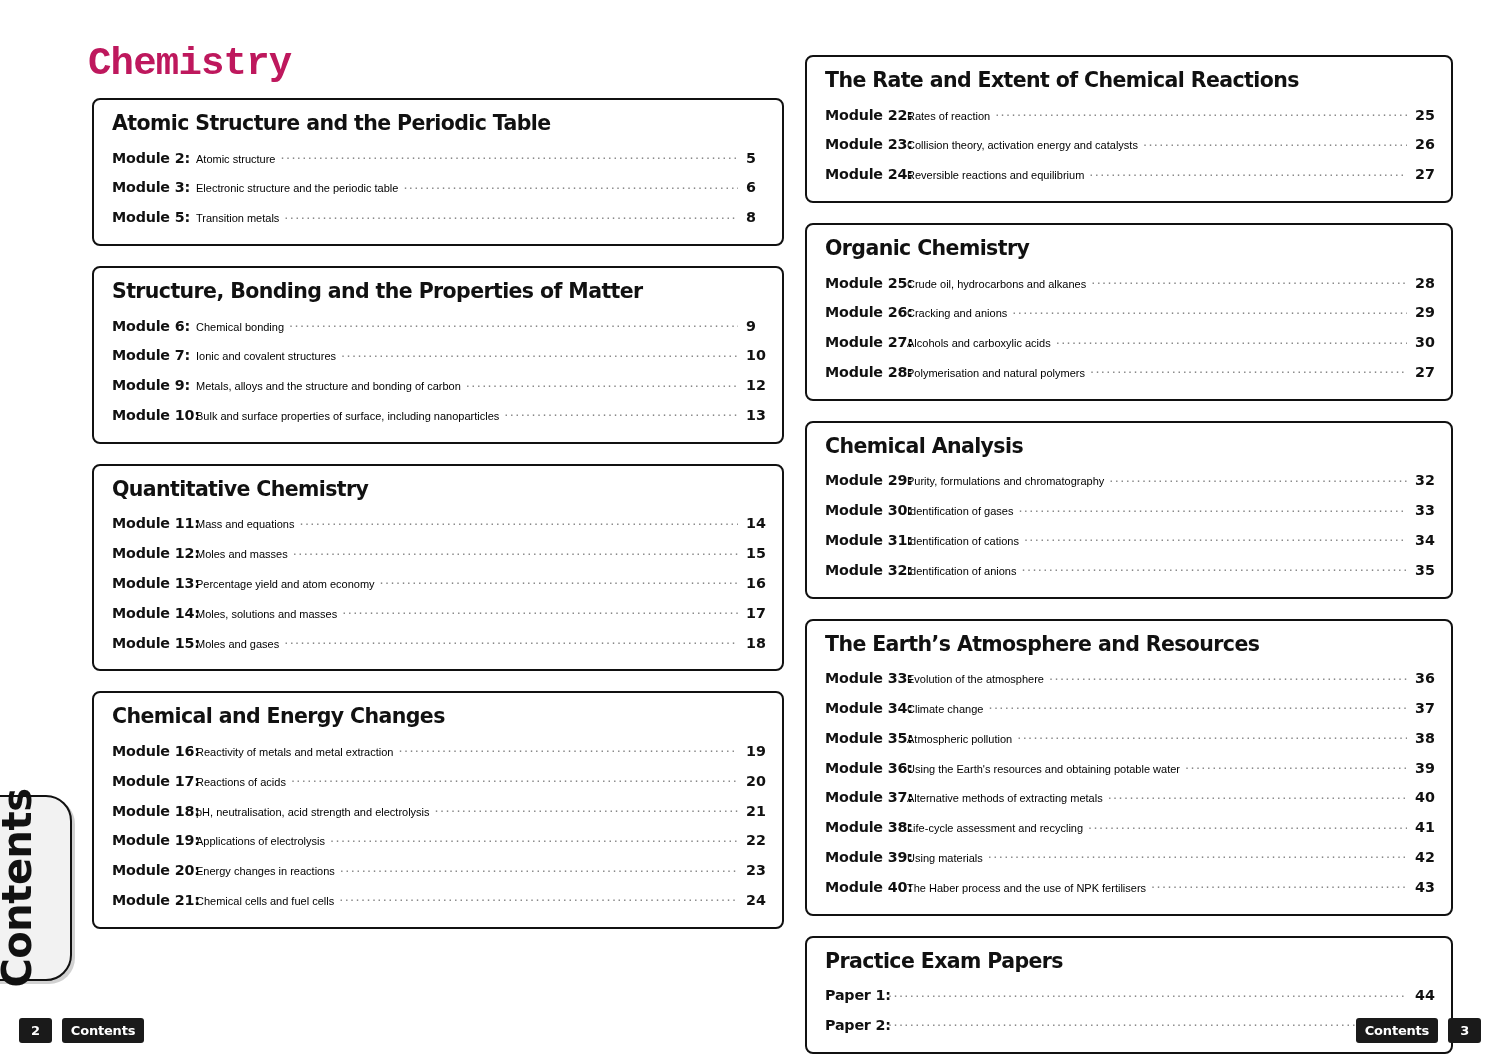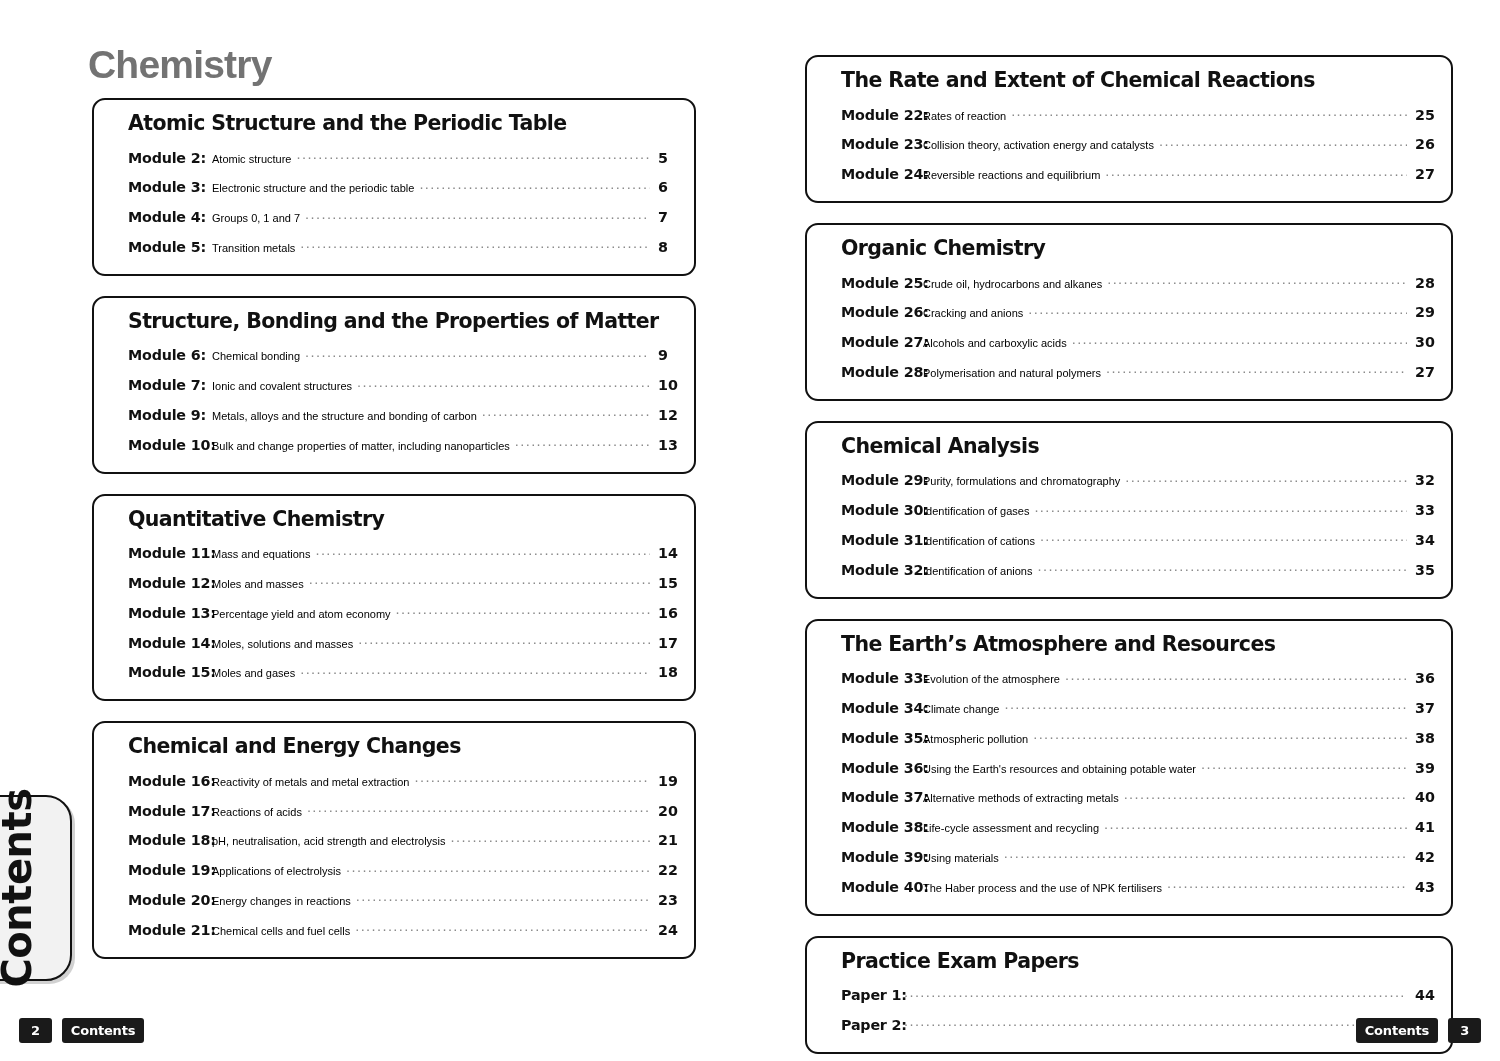--- a/index.html
+++ b/index.html
@@ -42,48 +42,48 @@
     font-size: 40px;
     letter-spacing: -0.5px;
     color: #111;
   }
 
   
   .page-title {
     position: absolute;
     left: 88px;
     top: 45px;
-    font-family: Liberation Sans, sans-serif;
+    font-family: Liberation Mono, monospace;
     font-weight: bold;
     font-size: 39px;
     letter-spacing: -0.8px;
-    color: #737373;
+    color: #be185d;
     line-height: 1;
   }
 
   
   .col-left {
     position: absolute;
     left: 92px;
     top: 98px;
-    width: 604px;
+    width: 692px;
   }
   .col-right {
     position: absolute;
     left: 805px;
     top: 55px;
     width: 648px;
   }
 
   
   .card {
     border: 2.5px solid #111;
-    border-radius: 13px;
+    border-radius: 8px;
     background: #fff;
-    padding: 11px 18px 13px 34px;
+    padding: 11px 18px 13px 18px;
     margin-bottom: 20px;
   }
 
   .card-title {
     font-family: "DejaVu Sans", sans-serif;
     font-weight: bold;
     font-size: 20.5px;
     letter-spacing: -0.6px;
     color: #111;
     line-height: 1.25;
@@ -198,26 +198,20 @@
         <span class="entry-dots"></span>
         <span class="entry-page">5</span>
       </div>
       <div class="entry">
         <span class="entry-module">Module 3:</span>
         <span class="entry-title">Electronic structure and the periodic table</span>
         <span class="entry-dots"></span>
         <span class="entry-page">6</span>
       </div>
       <div class="entry">
-        <span class="entry-module">Module 4:</span>
-        <span class="entry-title">Groups 0, 1 and 7</span>
-        <span class="entry-dots"></span>
-        <span class="entry-page">7</span>
-      </div>
-      <div class="entry">
         <span class="entry-module">Module 5:</span>
         <span class="entry-title">Transition metals</span>
         <span class="entry-dots"></span>
         <span class="entry-page">8</span>
       </div>
     </div>
     <div class="card">
       <div class="card-title">Structure, Bonding and the Properties of Matter</div>
       <div class="entry">
         <span class="entry-module">Module 6:</span>
@@ -232,21 +226,21 @@
         <span class="entry-page">10</span>
       </div>
       <div class="entry">
         <span class="entry-module">Module 9:</span>
         <span class="entry-title">Metals, alloys and the structure and bonding of carbon</span>
         <span class="entry-dots"></span>
         <span class="entry-page">12</span>
       </div>
       <div class="entry">
         <span class="entry-module">Module 10:</span>
-        <span class="entry-title">Bulk and change properties of matter, including nanoparticles</span>
+        <span class="entry-title">Bulk and surface properties of surface, including nanoparticles</span>
         <span class="entry-dots"></span>
         <span class="entry-page">13</span>
       </div>
     </div>
     <div class="card">
       <div class="card-title">Quantitative Chemistry</div>
       <div class="entry">
         <span class="entry-module">Module 11:</span>
         <span class="entry-title">Mass and equations</span>
         <span class="entry-dots"></span>

